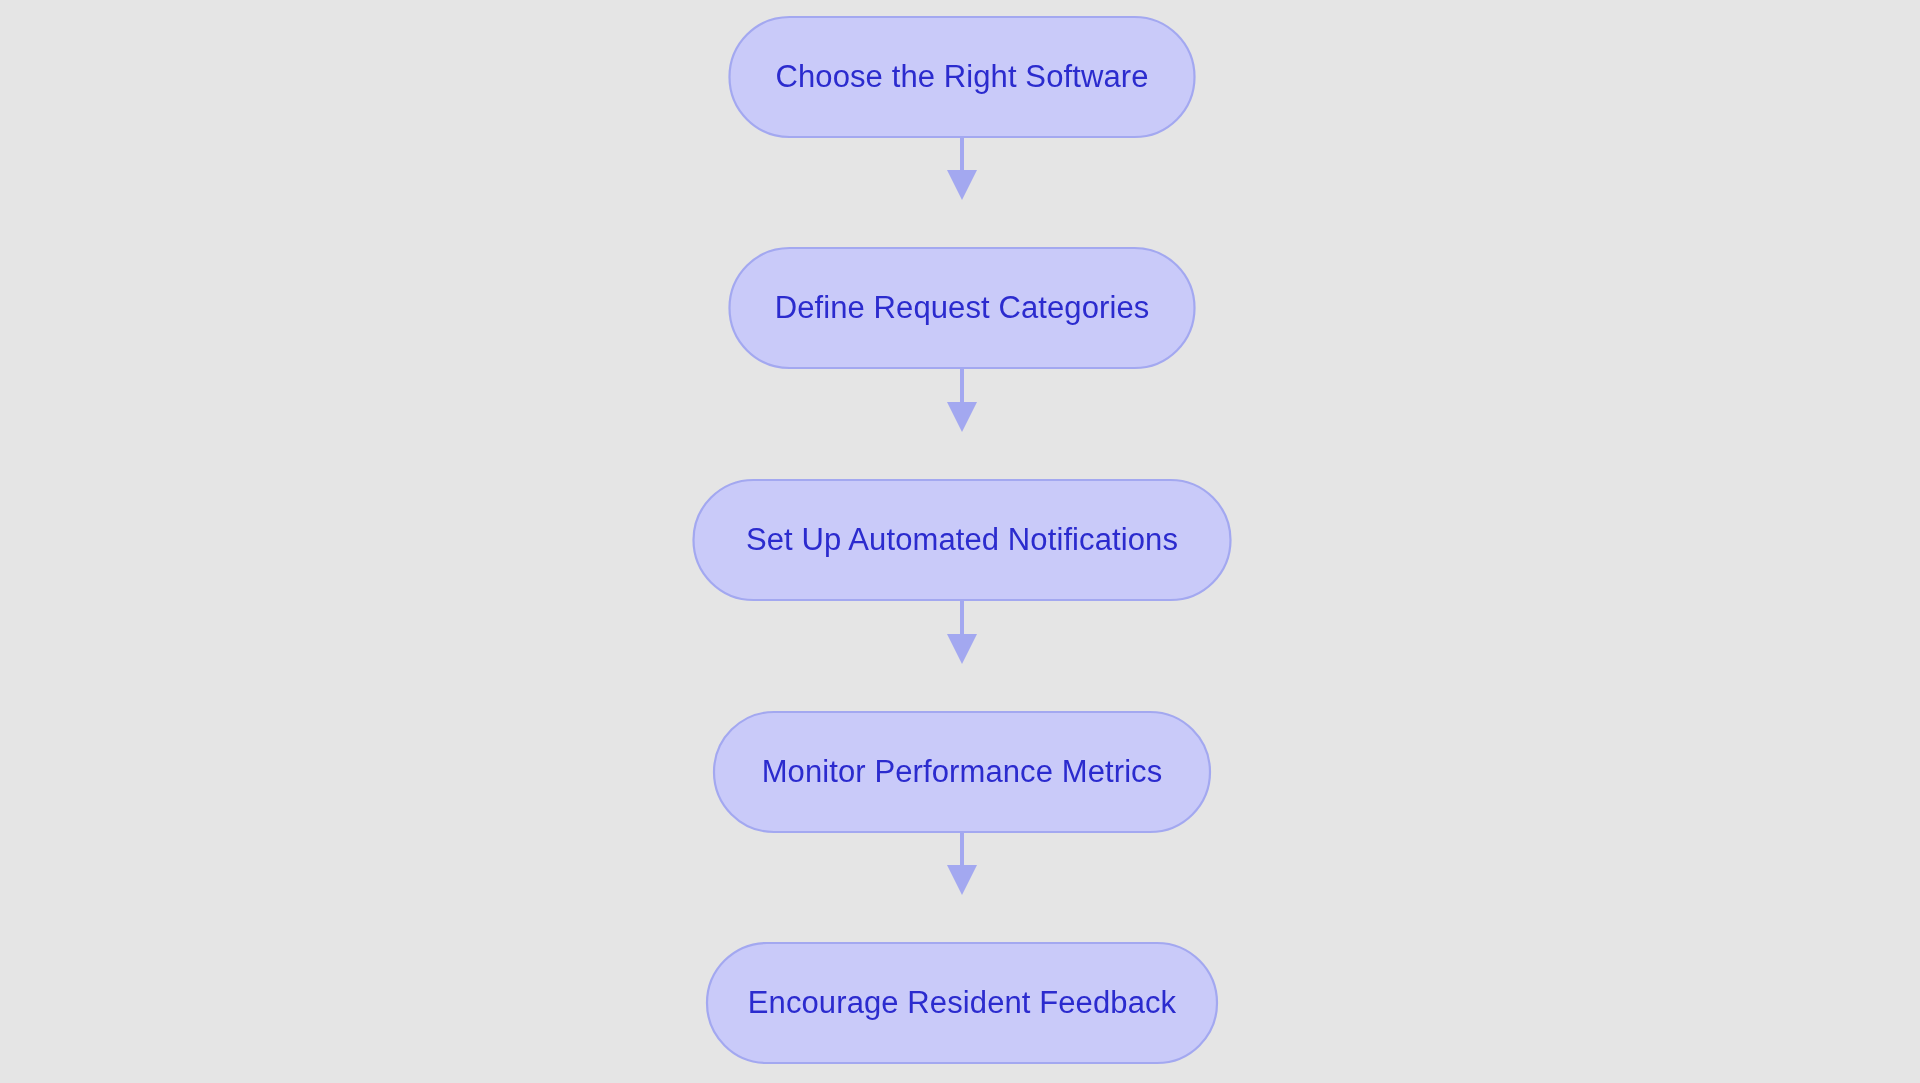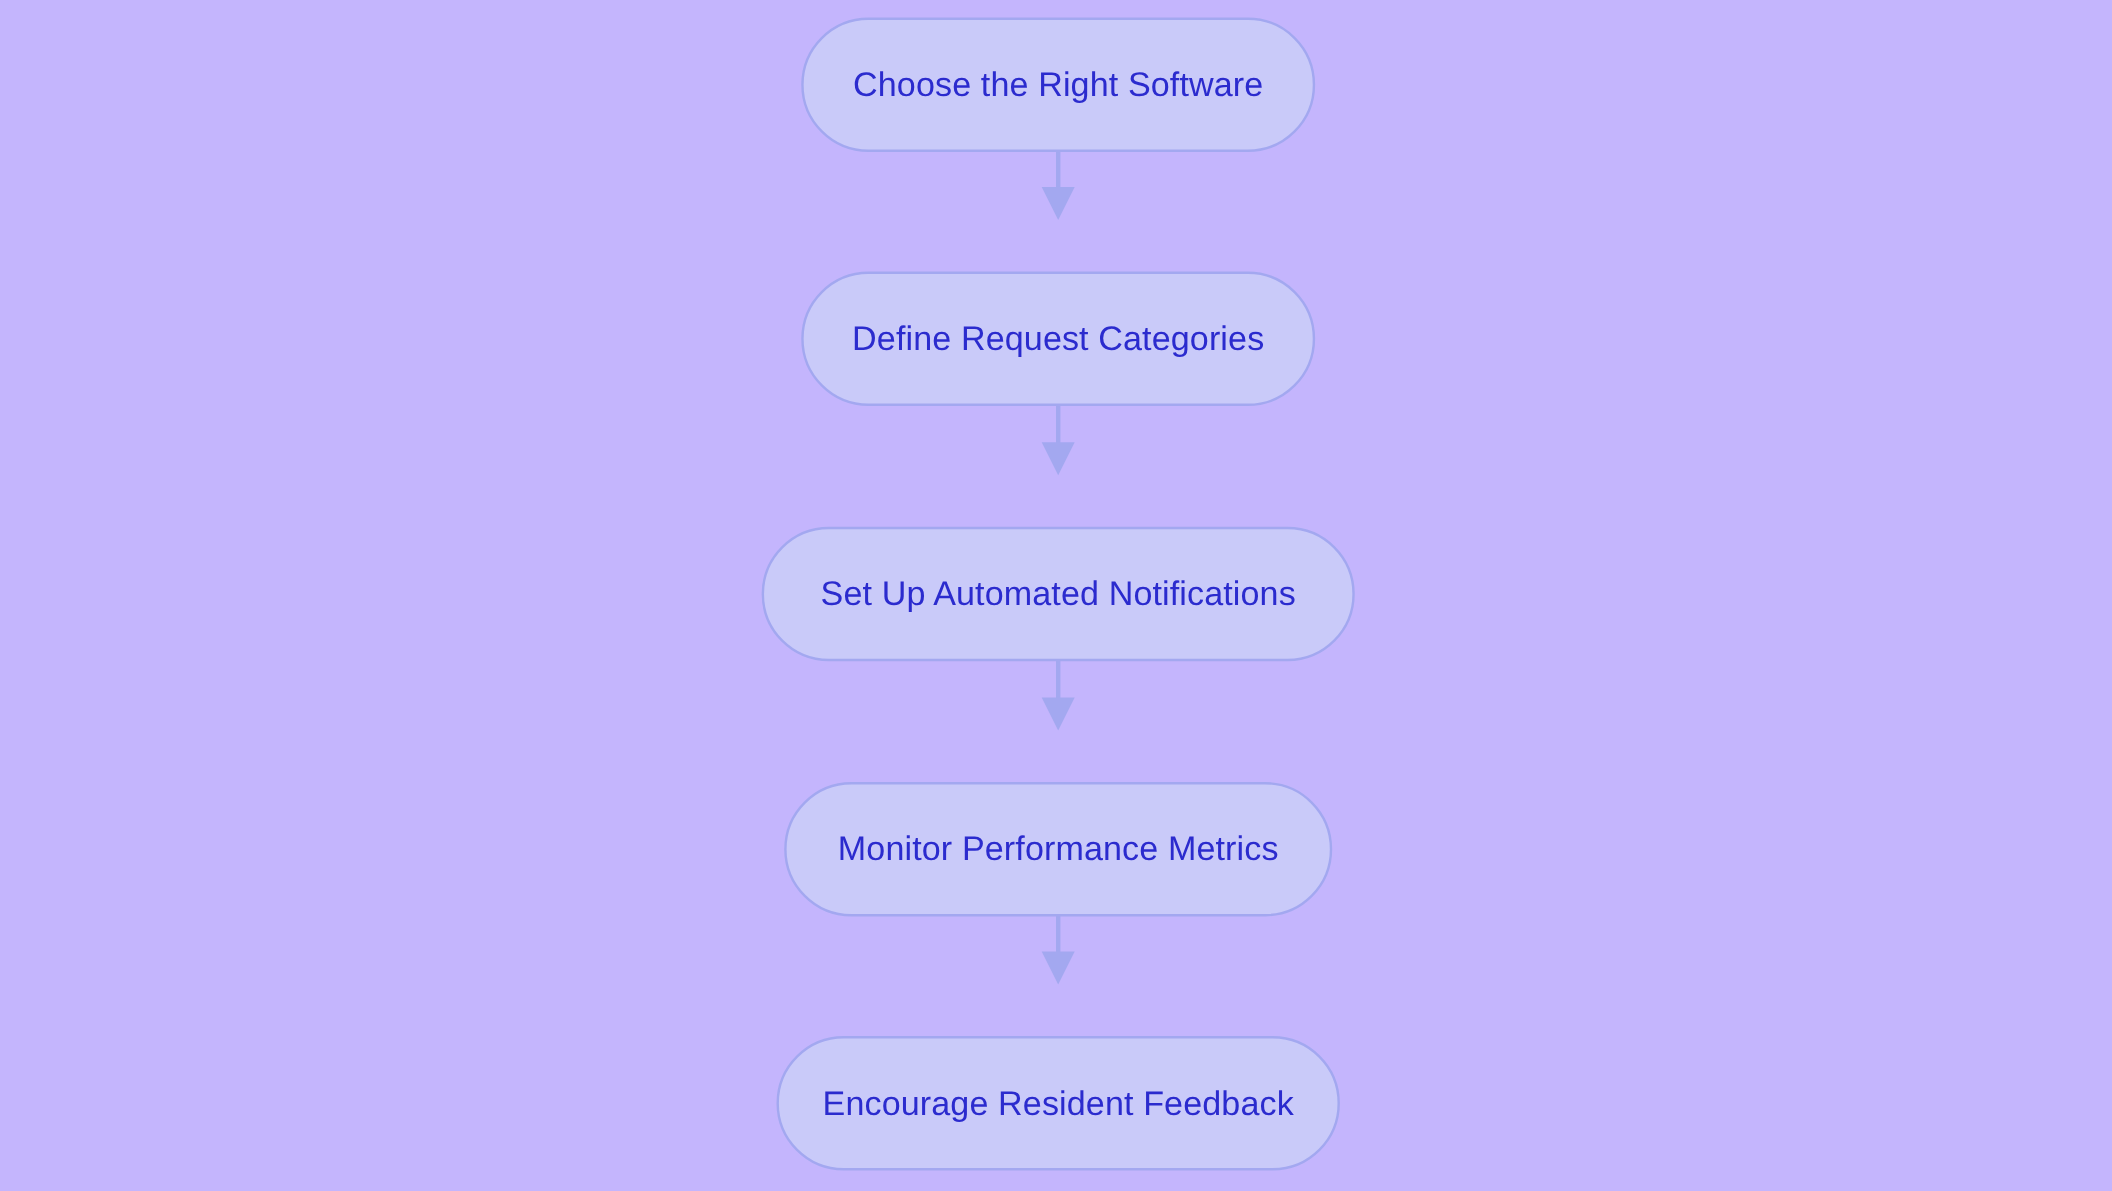--- a/index.html
+++ b/index.html
@@ -10,21 +10,21 @@
   body {
     width: 1920px;
     height: 1083px;
     overflow: hidden;
     font-family: "Liberation Sans", sans-serif;
   }
   #flow-canvas {
     position: relative;
     width: 1920px;
     height: 1083px;
-    background: #c4b5fd;
+    background: #e5e5e5;
   }
   #flow-svg {
     position: absolute;
     top: 0;
     left: 0;
     width: 1920px;
     height: 1083px;
     display: block;
   }
   .node-text {

